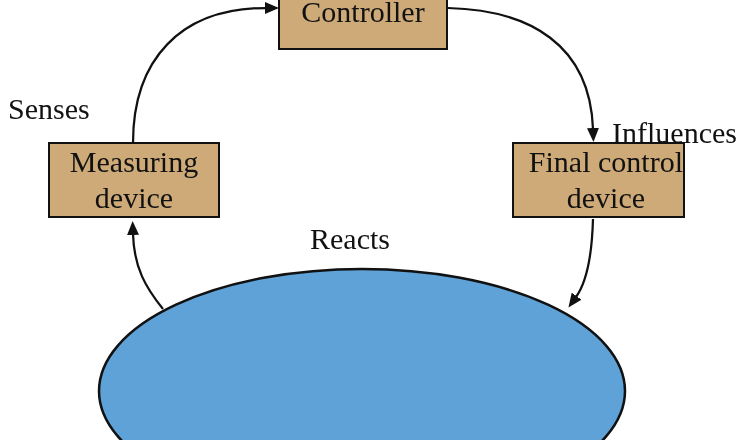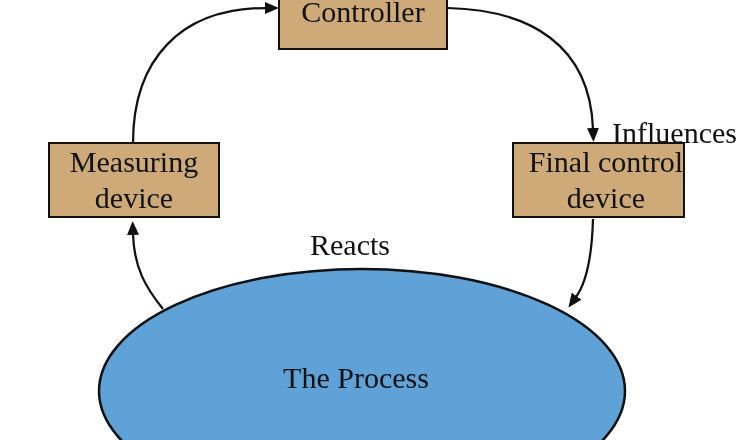--- a/index.html
+++ b/index.html
@@ -53,21 +53,21 @@
   .measuring-box    { left: 48px;  top: 142px; width: 172px; height: 76px; }
   .final-control-box{ left: 512px; top: 142px; width: 173px; height: 76px; justify-content: flex-end; }
   .edge-label {
     position: absolute;
     font-size: 30px;
     line-height: 34px;
     white-space: nowrap;
   }
   .senses-label     { left: 8px;   top: 92px; }
   .influences-label { left: 612px; top: 92px; margin-top: 24px; }
-  .reacts-label     { left: 350px; top: 222px; transform: translateX(-50%); margin-top: 6px; }
+  .reacts-label     { left: 350px; top: 222px; transform: translateX(-50%); }
   .process-label {
     position: absolute;
     left: 356px;
     top: 360px;
     transform: translateX(-50%);
     font-size: 30px;
     line-height: 36px;
     white-space: nowrap;
   }
 </style>
@@ -101,20 +101,20 @@
   <div class="node-box measuring-box">
     <span>Measuring
 device</span>
   </div>
 
   <div class="node-box final-control-box">
     <span>Final control
 device</span>
   </div>
 
+  <div class="edge-label senses-label">Senses</div>
 
   <div class="edge-label influences-label">Influences</div>
 
   <div class="edge-label reacts-label">Reacts</div>
 
-  <div class="process-label">The Process</div>
 
 </div>
 
 </body></html>

